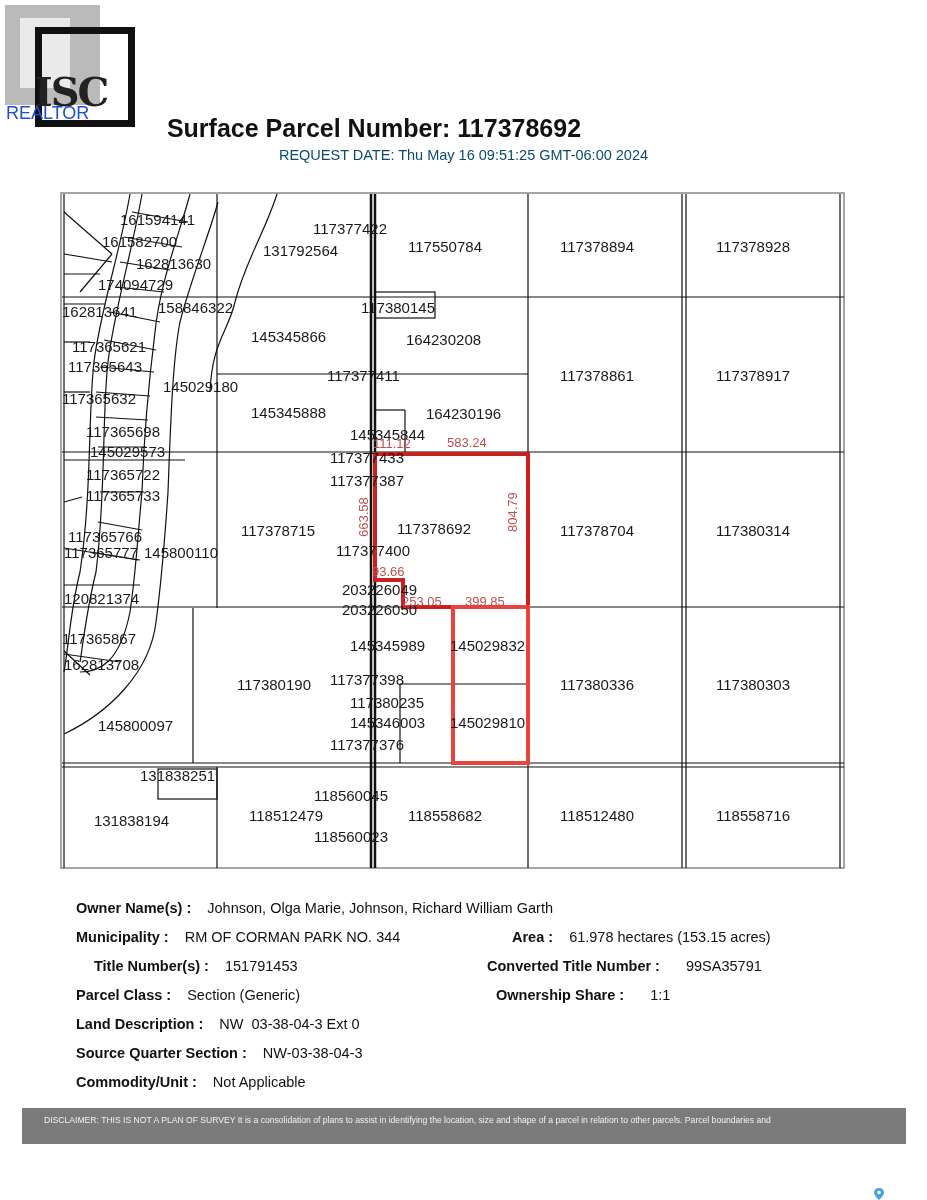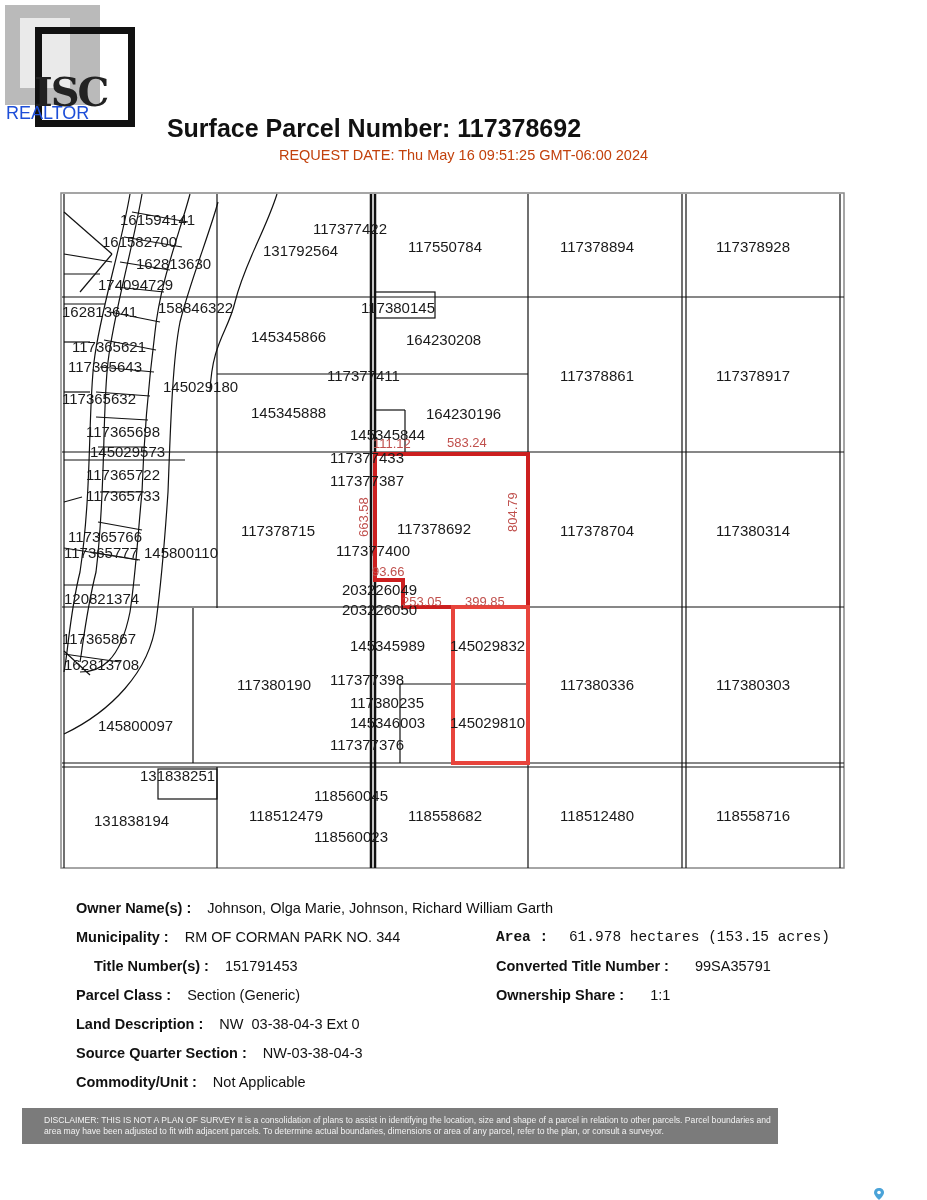--- a/index.html
+++ b/index.html
@@ -4,29 +4,29 @@
   <style>
     html, body { margin: 0; padding: 0; background: #ffffff; }
     body { width: 927px; height: 1200px; position: relative; overflow: hidden; font-family: "Liberation Sans", sans-serif; color: #111; }
     .logo { position: absolute; left: 0; top: 0; width: 150px; height: 140px; }
     .logo .r-box { position: absolute; left: 5px; top: 5px; width: 95px; height: 100px; background: #a9a9a9; opacity: .8; }
     .logo .r-inner { position: absolute; left: 20px; top: 18px; width: 50px; height: 70px; background: #fff; opacity: .7; }
     .logo .isc-frame { position: absolute; left: 35px; top: 27px; width: 100px; height: 100px; border: 7px solid #111; box-sizing: border-box; }
     .logo .isc-text { position: absolute; left: 34px; top: 68px; font-family: "DejaVu Serif", serif; font-weight: bold; font-size: 40px; letter-spacing: -2px; color: #222; }
     .logo .realtor { position: absolute; left: 6px; top: 103px; font-size: 18px; color: #1d4ed8; letter-spacing: 0px; text-align: right; }
     .title { position: absolute; left: 0; width: 748px; top: 114px; text-align: center; font-size: 25px; font-weight: bold; color: #111; }
-    .subtitle { position: absolute; left: 0; width: 927px; top: 147px; text-align: center; font-size: 14.5px; color: #c2410c; }
+    .subtitle { position: absolute; left: 0; width: 927px; top: 147px; text-align: center; font-size: 14.5px; color: #0c4a6e; }
     .map { position: absolute; left: 60px; top: 192px; width: 786px; height: 678px; }
     .map svg { width: 786px; height: 678px; display: block; }
     .lbl { font-family: "Liberation Sans", sans-serif; font-size: 15px; fill: #1a1a1a; }
     .dim { font-family: "Liberation Sans", sans-serif; font-size: 13px; fill: #c0504d; }
     .info { position: absolute; left: 60px; top: 900px; width: 820px; font-size: 14.5px; }
     .row { position: absolute; white-space: nowrap; }
     .row .k { font-weight: bold; margin-right: 12px; margin-left: 16px; }
-    .disclaimer { position: absolute; left: 22px; top: 1108px; width: 756px; height: 36px; background: #7b7b7b; color: #f2f2f2; font-size: 8.6px; line-height: 11px; padding: 7px 0 0 22px; box-sizing: border-box; }
+    .disclaimer { position: absolute; left: 22px; top: 1108px; width: 884px; height: 36px; background: #7b7b7b; color: #f2f2f2; font-size: 8.6px; line-height: 11px; padding: 7px 0 0 22px; box-sizing: border-box; }
     .pin { position: absolute; left: 874px; top: 1186px; width: 10px; height: 12px; }
   </style>
 </head>
 <body>
 
 <div class="logo">
   <div class="r-box"></div>
   <div class="r-inner"></div>
   <div class="isc-frame"></div>
   <div class="isc-text">ISC</div>
@@ -186,29 +186,29 @@
 
 <div class="info">
   <div class="row" style="left:0; top:0;">
     <span class="k">Owner Name(s) :</span>
     <span>Johnson, Olga Marie, Johnson, Richard William Garth</span>
   </div>
   <div class="row" style="left:0; top:29px;">
     <span class="k">Municipality :</span>
     <span>RM OF CORMAN PARK NO. 344</span>
   </div>
-  <div class="row" style="left:420px; top:29px;font-family:Liberation Mono, monospace;">
+  <div class="row" style="left:436px; top:29px;">
     <span class="k">Area :</span>
     <span>61.978 hectares (153.15 acres)</span>
   </div>
   <div class="row" style="left:18px; top:58px;">
     <span class="k">Title Number(s) :</span>
     <span>151791453</span>
   </div>
-  <div class="row" style="left:420px; top:58px;">
+  <div class="row" style="left:411px; top:58px;">
     <span class="k" style="margin-right:22px;">Converted Title Number :</span>
     <span>99SA35791</span>
   </div>
   <div class="row" style="left:0; top:87px;">
     <span class="k">Parcel Class :</span>
     <span>Section (Generic)</span>
   </div>
   <div class="row" style="left:420px; top:87px;">
     <span class="k" style="margin-right:22px;">Ownership Share :</span>
     <span>1:1</span>
@@ -222,21 +222,20 @@
     <span>NW-03-38-04-3</span>
   </div>
   <div class="row" style="left:0; top:174px;">
     <span class="k">Commodity/Unit :</span>
     <span>Not Applicable</span>
   </div>
 </div>
 
 <div class="disclaimer">
   <div>DISCLAIMER: THIS IS NOT A PLAN OF SURVEY It is a consolidation of plans to assist in identifying the location, size and shape of a parcel in relation to other parcels.  Parcel boundaries and</div>
-  <div>area may have been adjusted to fit with adjacent parcels. To determine actual boundaries, dimensions or area of any parcel, refer to the plan, or consult a surveyor.</div>
 </div>
 
 <div class="pin">
   <svg width="10" height="12" viewBox="0 0 10 12">
       <path d="M5 0 C2 0 0 2 0 4.5 C0 7.5 5 12 5 12 C5 12 10 7.5 10 4.5 C10 2 8 0 5 0 Z" fill="#4aa3d8"></path>
       <circle cx="5" cy="4.5" r="1.8" fill="#fff"></circle>
     </svg>
 </div>
 
 </body></html>

